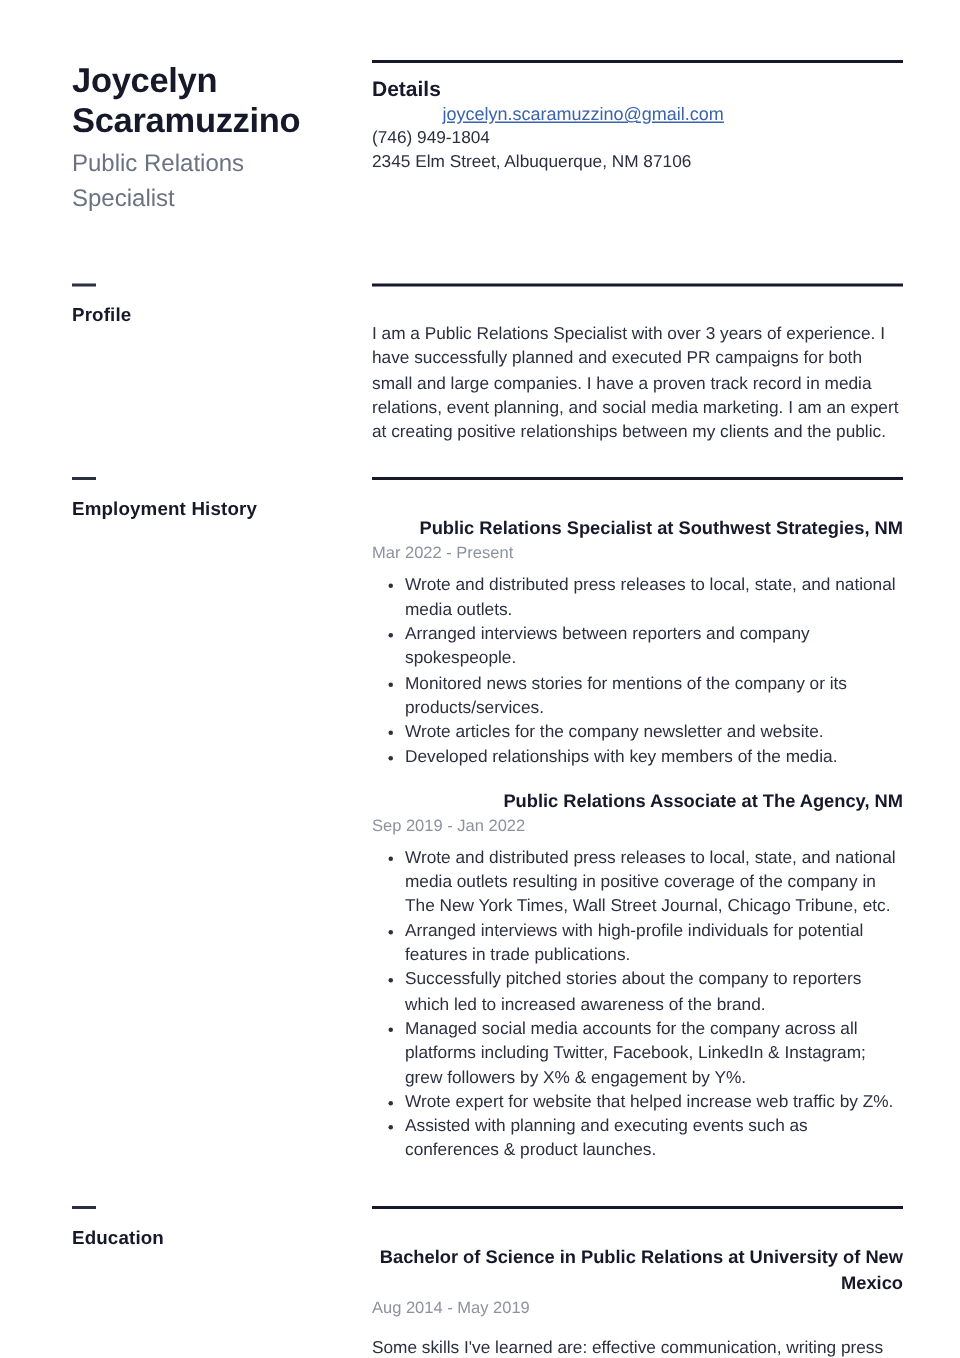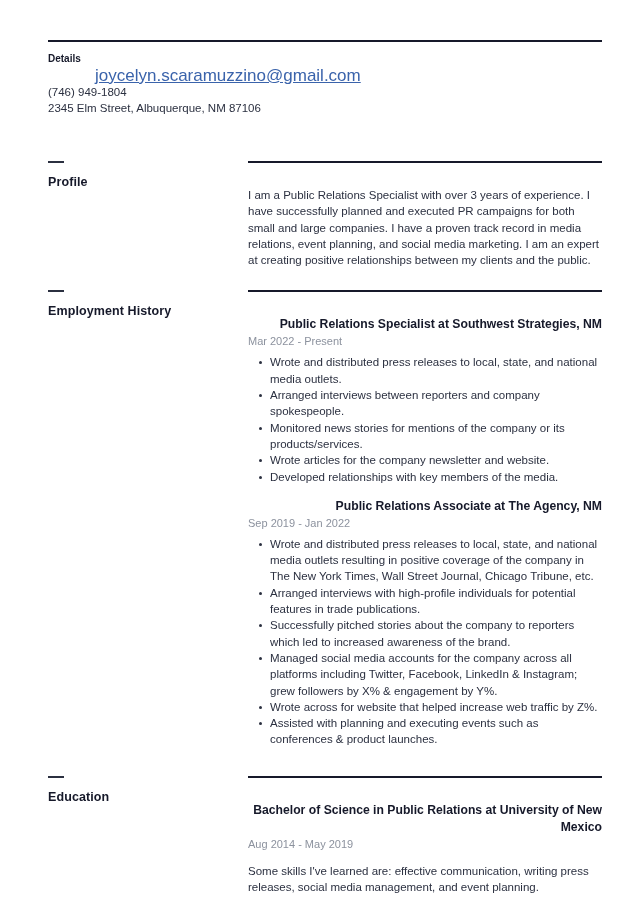--- a/index.html
+++ b/index.html
@@ -91,35 +91,35 @@
   .sec-label {
     font-size: 12.5px;
     font-weight: bold;
     color: #16192a;
     line-height: 16px;
     letter-spacing: 0.1px;
   }
 
   
   .details-title {
-    font-size: 10px;
+    font-size: 14px;
     font-weight: bold;
     color: #16192a;
     margin-top: 9px;
     line-height: 16px;
   }
   .details-line {
     font-size: 11.5px;
     line-height: 15.5px;
     color: #2b3040;
   }
   a.link {
     color: #3a63ab;
     text-decoration: underline;
-    font-size: 17px;
+    font-size: 12px;
     line-height: 15.5px;
     padding-left: 47px;
   }
 
   
   .body-text {
     font-size: 11.5px;
     line-height: 16.3px;
     color: #2b3040;
   }
@@ -172,20 +172,24 @@
   .sec-employment { margin-top: 22px; }
   .sec-education { margin-top: 28px; }
   .sec-links { margin-top: 25px; }
 </style>
 </head>
 <body>
 
 <div class="page">
 
   <div class="header">
+    <div class="header-left">
+      <div class="name">Joycelyn Scaramuzzino</div>
+      <div class="job-title">Public Relations Specialist</div>
+    </div>
     <div class="header-right">
       <div class="rule"></div>
       <div class="details-title">Details</div>
       <div>
         <a class="link" href="#">joycelyn.scaramuzzino@gmail.com</a>
       </div>
       <div class="details-line">(746) 949-1804</div>
       <div class="details-line">2345 Elm Street, Albuquerque, NM 87106</div>
     </div>
   </div>
@@ -222,21 +226,21 @@
       </div>
 
       <div class="entry">
         <div class="entry-title">Public Relations Associate at The Agency, NM</div>
         <div class="entry-date">Sep 2019 - Jan 2022</div>
         <ul class="bullets">
           <li>Wrote and distributed press releases to local, state, and national media outlets resulting in positive coverage of the company in The New York Times, Wall Street Journal, Chicago Tribune, etc.</li>
           <li>Arranged interviews with high-profile individuals for potential features in trade publications.</li>
           <li>Successfully pitched stories about the company to reporters which led to increased awareness of the brand.</li>
           <li>Managed social media accounts for the company across all platforms including Twitter, Facebook, LinkedIn &amp; Instagram; grew followers by X% &amp; engagement by Y%.</li>
-          <li>Wrote across for website that helped increase web traffic by Z%.</li>
+          <li>Wrote expert for website that helped increase web traffic by Z%.</li>
           <li>Assisted with planning and executing events such as conferences &amp; product launches.</li>
         </ul>
       </div>
     </div>
   </div>
 
   <div class="section sec-education">
     <div class="sec-left">
       <div class="dash"></div>
       <div class="sec-label">Education</div>

